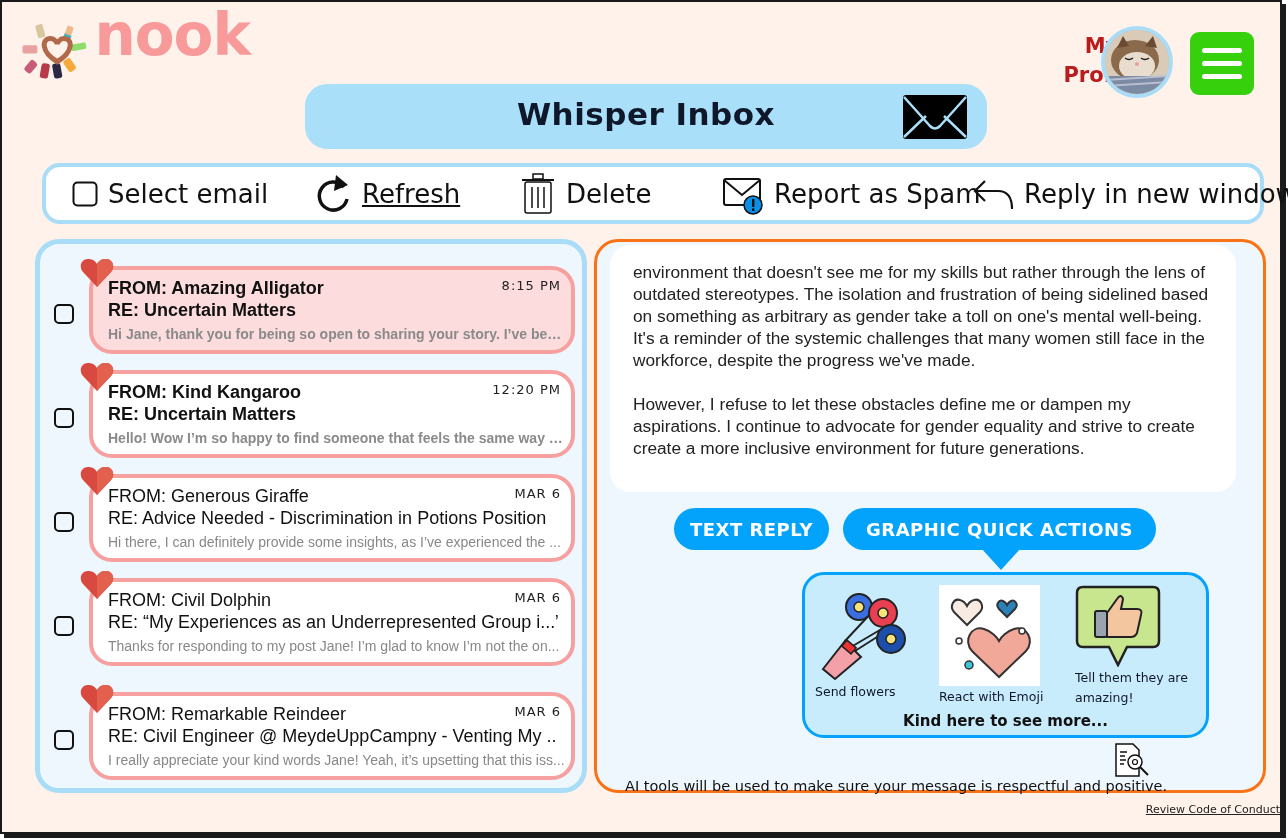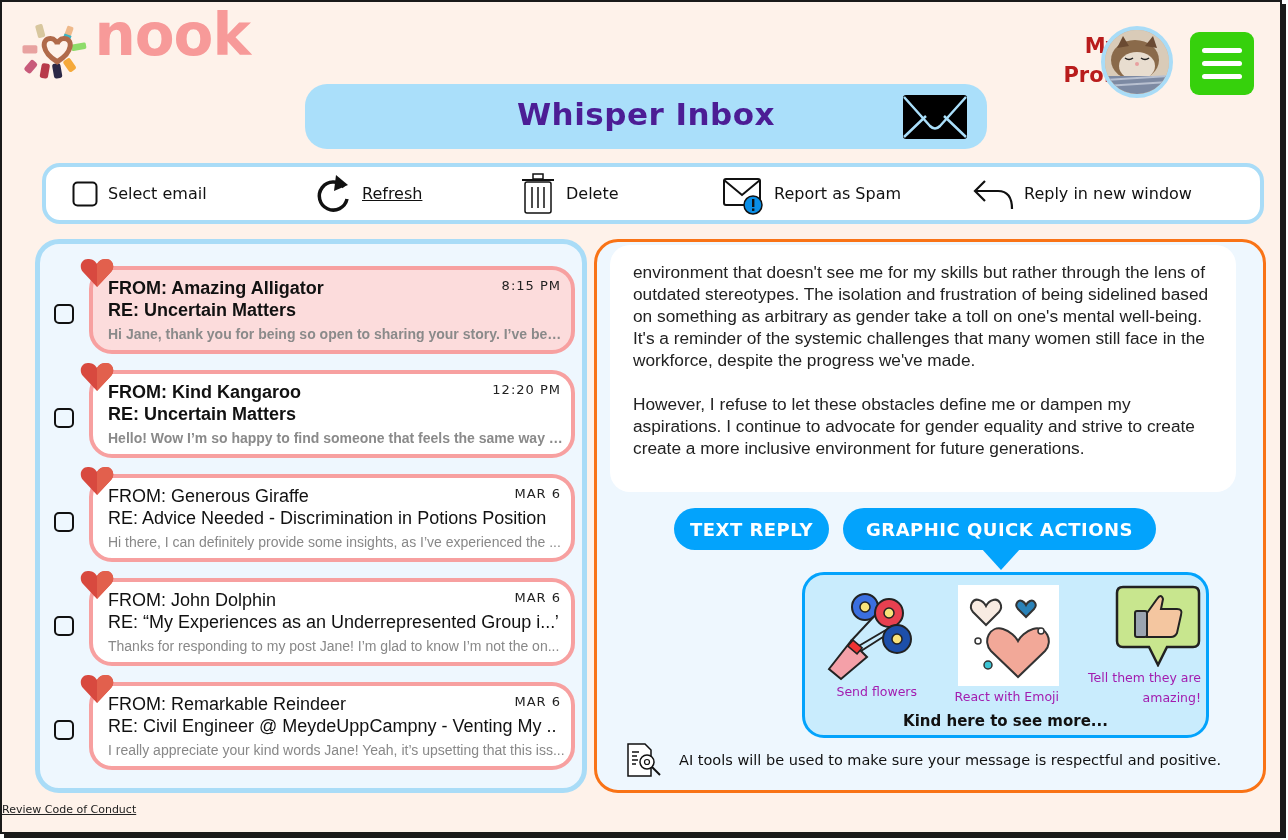--- a/index.html
+++ b/index.html
@@ -16,26 +16,26 @@
   .logo { position: absolute; left: 18px; top: 14px; width: 230px; height: 70px; display: flex; align-items: flex-start; }
   .logo svg { width: 90px; height: 70px; }
   .logo-word { font-family: "DejaVu Sans", sans-serif; font-size: 58px; font-weight: bold; color: #f79a99; letter-spacing: -1px; margin-left: 0px; line-height: 1; margin-top: -10px; }
 
   .profile-label { position: absolute; left: 1058px; top: 30px; width: 84px; text-align: center; font-family: "DejaVu Sans", sans-serif; font-weight: bold; font-size: 21px; line-height: 29px; color: #b91c1c; }
   .avatar { position: absolute; left: 1099px; top: 24px; width: 72px; height: 72px; border-radius: 50%; border: 4px solid #a9dcf7; overflow: hidden; background: #c8b8a4; }
   .menu-btn { position: absolute; left: 1188px; top: 30px; width: 64px; height: 63px; border-radius: 9px; background: #36d10c; display: flex; flex-direction: column; justify-content: center; align-items: center; gap: 8px; cursor: pointer; }
   .menu-btn span { display: block; width: 40px; height: 5px; border-radius: 3px; background: #fff; }
 
   .title-bar { position: absolute; left: 303px; top: 82px; width: 682px; height: 65px; background: #aadffa; border-radius: 22px; }
-  .title-text { position: absolute; left: 0; right: 0; top: 12px; text-align: center; font-family: "DejaVu Sans", sans-serif; font-weight: bold; font-size: 31px; color: #4c1d95; letter-spacing: 0.5px; }
+  .title-text { position: absolute; left: 0; right: 0; top: 12px; text-align: center; font-family: "DejaVu Sans", sans-serif; font-weight: bold; font-size: 31px; color: #0f172a; letter-spacing: 0.5px; }
   .title-icon { position: absolute; left: 597px; top: 10px; width: 66px; height: 46px; }
 
   
   .toolbar { position: absolute; left: 40px; top: 161px; width: 1222px; height: 61px; background: #fff; border: 4px solid #a9dcf7; border-radius: 18px; }
-  .tb-item { position: absolute; top: 0; height: 53px; display: flex; align-items: center; font-family: "DejaVu Sans", sans-serif; font-size: 16px; color: #111; cursor: pointer; white-space: nowrap; }
+  .tb-item { position: absolute; top: 0; height: 53px; display: flex; align-items: center; font-family: "DejaVu Sans", sans-serif; font-size: 26px; color: #111; cursor: pointer; white-space: nowrap; }
   .tb-item svg { margin-right: 10px; flex-shrink: 0; }
 
   
   .left-panel { position: absolute; left: 33px; top: 237px; width: 552px; height: 554px; background: #eef7fe; border: 5px solid #a9dcf7; border-radius: 24px; }
   .email-row { position: absolute; left: 0; width: 540px; height: 90px; }
   .email-check { position: absolute; left: 14px; top: 38px; width: 20px; height: 20px; border: 2px solid #111; border-radius: 5px; background: transparent; cursor: pointer; }
   .email-card { position: absolute; left: 49px; top: 0; width: 486px; height: 88px; background: #fff; border: 4px solid #f7a0a0; border-radius: 23px; cursor: pointer; }
   .email-card.selected { background: #fcdcdc; }
   .email-heart { position: absolute; left: 40px; top: -8px; width: 34px; height: 30px; }
   .email-from { position: absolute; left: 15px; top: 8px; font-size: 18px; color: #111; white-space: nowrap; }
@@ -47,27 +47,27 @@
 
   
   .right-panel { position: absolute; left: 592px; top: 237px; width: 672px; height: 554px; background: #eef7fe; border: 3px solid #f97316; border-radius: 24px; }
   .msg-box { position: absolute; left: 13px; top: 3px; width: 626px; height: 247px; background: #fff; border-radius: 20px; padding: 16px 20px 0 23px; overflow: hidden; }
   .msg-box p { font-size: 17.3px; line-height: 22px; color: #222; margin-bottom: 22px; }
 
   .pill { position: absolute; top: 266px; height: 42px; background: #03a3fc; border-radius: 21px; color: #fff; font-family: "DejaVu Sans", sans-serif; font-weight: bold; font-size: 18px; display: flex; align-items: center; justify-content: center; cursor: pointer; letter-spacing: 0.5px; }
   .pill-tail { position: absolute; left: 384px; top: 306px; width: 0; height: 0; border-left: 20px solid transparent; border-right: 20px solid transparent; border-top: 22px solid #03a3fc; }
 
   .qa-box { position: absolute; left: 205px; top: 330px; width: 407px; height: 166px; background: #c9ecfd; border: 3px solid #03a3fc; border-radius: 22px; }
-  .qa-item { position: absolute; top: 10px; text-align: right; font-family: "DejaVu Sans", sans-serif; font-size: 12.5px; color: #a21caf; cursor: pointer; }
+  .qa-item { position: absolute; top: 10px; text-align: left; font-family: "DejaVu Sans", sans-serif; font-size: 12.5px; color: #0f172a; cursor: pointer; }
   .qa-more { position: absolute; left: 0; right: 0; top: 137px; text-align: center; font-family: "DejaVu Sans", sans-serif; font-weight: bold; font-size: 15px; color: #111; cursor: pointer; }
 
-  .ai-note { position: absolute; left: 28px; top: 500px; display: flex; align-items: center; font-family: "DejaVu Sans", sans-serif; font-size: 14.5px; color: #111; }
+  .ai-note { position: absolute; left: 28px; top: 500px; display: flex; align-items: flex-end; font-family: "DejaVu Sans", sans-serif; font-size: 14.5px; color: #111; flex-direction: column; }
   .ai-note svg { margin-right: 12px; }
 
-  .footer-link { position: absolute; left: 0; right: 0; top: 801px; text-align: left; font-family: "DejaVu Sans", sans-serif; font-size: 11px; color: #222; }
+  .footer-link { position: absolute; left: 0; right: 0; top: 801px; text-align: right; font-family: "DejaVu Sans", sans-serif; font-size: 11px; color: #222; }
   .footer-link span { text-decoration: underline; cursor: pointer; }
 </style>
 </head>
 <body>
 
 <div class="page">
 
   <div class="logo">
     <svg viewBox="0 0 90 70">
       <rect x="20" y="3" width="9" height="16" rx="2" fill="#d8c79e" transform="rotate(-15 24 11)"></rect>
@@ -200,32 +200,32 @@
       </div>
       <svg class="email-heart" viewBox="0 0 34 30">
           <path d="M17 29 L3 14 C-2 8 2 0 9 1 C13 1 16 4 17 6 C18 4 21 1 25 1 C32 0 36 8 31 14 Z" fill="#d8493f"></path>
           <path d="M17 29 L17 6 C18 4 21 1 25 1 C32 0 36 8 31 14 Z" fill="#e2604d"></path>
         </svg>
     </div>
 
     <div class="email-row" style="top:334px;">
       <div class="email-check"></div>
       <div class="email-card">
-        <div class="email-from">FROM: John Dolphin</div>
+        <div class="email-from">FROM: Civil Dolphin</div>
         <div class="email-re">RE: “My Experiences as an Underrepresented Group i...”</div>
         <div class="email-time">MAR 6</div>
         <div class="email-preview">Thanks for responding to my post Jane! I’m glad to know I’m not the on...</div>
       </div>
       <svg class="email-heart" viewBox="0 0 34 30">
           <path d="M17 29 L3 14 C-2 8 2 0 9 1 C13 1 16 4 17 6 C18 4 21 1 25 1 C32 0 36 8 31 14 Z" fill="#d8493f"></path>
           <path d="M17 29 L17 6 C18 4 21 1 25 1 C32 0 36 8 31 14 Z" fill="#e2604d"></path>
         </svg>
     </div>
 
-    <div class="email-row" style="top:438px;">
+    <div class="email-row" style="top:448px;">
       <div class="email-check"></div>
       <div class="email-card">
         <div class="email-from">FROM: Remarkable Reindeer</div>
         <div class="email-re">RE: Civil Engineer @ MeydeUppCampny - Venting My ...</div>
         <div class="email-time">MAR 6</div>
         <div class="email-preview">I really appreciate your kind words Jane! Yeah, it’s upsetting that this iss...</div>
       </div>
       <svg class="email-heart" viewBox="0 0 34 30">
           <path d="M17 29 L3 14 C-2 8 2 0 9 1 C13 1 16 4 17 6 C18 4 21 1 25 1 C32 0 36 8 31 14 Z" fill="#d8493f"></path>
           <path d="M17 29 L17 6 C18 4 21 1 25 1 C32 0 36 8 31 14 Z" fill="#e2604d"></path>

